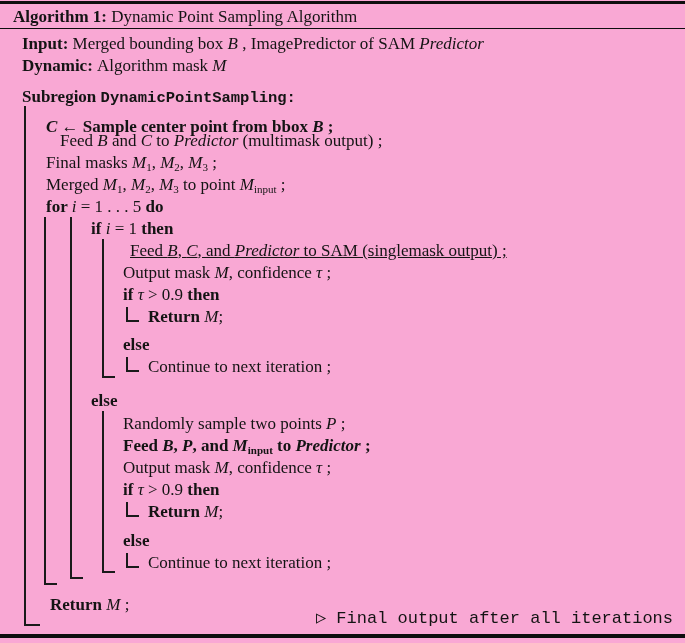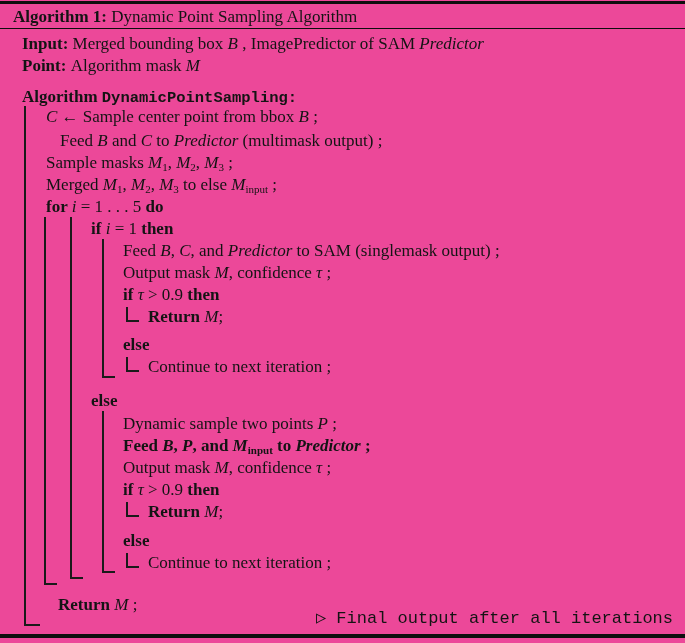--- a/index.html
+++ b/index.html
@@ -1,19 +1,19 @@
 <!DOCTYPE html>
 <html><head>
 <meta charset="utf-8">
 <style>
   html,body{margin:0;padding:0;background:#ffffff;}
   .algo{
     position:relative;
     width:685px;height:643px;
-    background:#ec4899;
+    background:#f9a8d4;
     font-family:"Liberation Serif", serif;
     color:#141414;
     overflow:hidden;
     text-align:center;
   }
   .hrule{position:absolute;background:#0e0e0e;}
   .vrule{position:absolute;width:1.5px;background:#1a1a1a;}
   .foot{position:absolute;height:1.5px;background:#1a1a1a;}
   .caption{
     position:absolute;left:13px;top:6px;
@@ -64,39 +64,39 @@
   <div class="foot" style="left:126px;top:370px;width:13px;"></div>
 
   <div class="vrule" style="left:126px;top:502px;height:14px;"></div>
   <div class="foot" style="left:126px;top:515px;width:13px;"></div>
 
   <div class="vrule" style="left:126px;top:553px;height:14px;"></div>
   <div class="foot" style="left:126px;top:566px;width:13px;"></div>
 
   <div>
       <div class="pline" style="left: 22px; top: 33px;"><span class="kw">Input: </span><span>Merged bounding box </span><span class="mi">B</span><span> , ImagePredictor of SAM </span><span class="mi">Predictor</span></div>
-      <div class="pline" style="left: 22px; top: 55px;"><span class="kw">Point: </span><span>Algorithm mask </span><span class="mi">M</span></div>
-      <div class="pline" style="left: 22px; top: 86px;"><span class="kw">Algorithm </span><span class="tt">DynamicPointSampling:</span></div>
-      <div class="pline" style="left: 46px; top: 106px;"><span class="mi">C</span><span> ← Sample center point from bbox </span><span class="mi">B</span><span> ;</span></div>
+      <div class="pline" style="left: 22px; top: 55px;"><span class="kw">Dynamic: </span><span>Algorithm mask </span><span class="mi">M</span></div>
+      <div class="pline" style="left: 22px; top: 86px;"><span class="kw">Subregion </span><span class="tt">DynamicPointSampling:</span></div>
+      <div class="pline" style="left: 46px; top: 116px; font-weight: bold;"><span class="mi">C</span><span> ← Sample center point from bbox </span><span class="mi">B</span><span> ;</span></div>
       <div class="pline" style="left: 60px; top: 130px;"><span>Feed </span><span class="mi">B</span><span> and </span><span class="mi">C</span><span> to </span><span class="mi">Predictor</span><span> (multimask output) ;</span></div>
-      <div class="pline" style="left: 46px; top: 152px;"><span>Sample masks </span><span class="mi">M</span><span class="sb">1</span><span>, </span><span class="mi">M</span><span class="sb">2</span><span>, </span><span class="mi">M</span><span class="sb">3</span><span> ;</span></div>
-      <div class="pline" style="left: 46px; top: 174px;"><span>Merged </span><span class="mi">M</span><span class="sb">1</span><span>, </span><span class="mi">M</span><span class="sb">2</span><span>, </span><span class="mi">M</span><span class="sb">3</span><span> to else </span><span class="mi">M</span><span class="sb">input</span><span> ;</span></div>
+      <div class="pline" style="left: 46px; top: 152px;"><span>Final masks </span><span class="mi">M</span><span class="sb">1</span><span>, </span><span class="mi">M</span><span class="sb">2</span><span>, </span><span class="mi">M</span><span class="sb">3</span><span> ;</span></div>
+      <div class="pline" style="left: 46px; top: 174px;"><span>Merged </span><span class="mi">M</span><span class="sb">1</span><span>, </span><span class="mi">M</span><span class="sb">2</span><span>, </span><span class="mi">M</span><span class="sb">3</span><span> to point </span><span class="mi">M</span><span class="sb">input</span><span> ;</span></div>
       <div class="pline" style="left: 46px; top: 196px;"><span class="kw">for </span><span class="mi">i</span><span> = 1 . . . 5 </span><span class="kw">do</span></div>
       <div class="pline" style="left: 91px; top: 218px;"><span class="kw">if </span><span class="mi">i</span><span> = 1 </span><span class="kw">then</span></div>
-      <div class="pline" style="left: 123px; top: 240px;"><span>Feed </span><span class="mi">B</span><span>, </span><span class="mi">C</span><span>, and </span><span class="mi">Predictor</span><span> to SAM (singlemask output) ;</span></div>
+      <div class="pline" style="left: 130px; top: 240px; text-decoration: underline;"><span>Feed </span><span class="mi">B</span><span>, </span><span class="mi">C</span><span>, and </span><span class="mi">Predictor</span><span> to SAM (singlemask output) ;</span></div>
       <div class="pline" style="left: 123px; top: 262px;"><span>Output mask </span><span class="mi">M</span><span>, confidence </span><span class="mi">τ</span><span> ;</span></div>
       <div class="pline" style="left: 123px; top: 284px;"><span class="kw">if </span><span class="mi">τ</span><span> &gt; 0.9 </span><span class="kw">then</span></div>
       <div class="pline" style="left: 148px; top: 306px;"><span class="kw">Return </span><span class="mi">M</span><span>;</span></div>
       <div class="pline" style="left: 123px; top: 334px;"><span class="kw">else</span></div>
       <div class="pline" style="left: 148px; top: 356px;"><span>Continue to next iteration ;</span></div>
       <div class="pline" style="left: 91px; top: 390px;"><span class="kw">else</span></div>
-      <div class="pline" style="left: 123px; top: 413px;"><span>Dynamic sample two points </span><span class="mi">P</span><span> ;</span></div>
+      <div class="pline" style="left: 123px; top: 413px;"><span>Randomly sample two points </span><span class="mi">P</span><span> ;</span></div>
       <div class="pline" style="left: 123px; top: 435px; font-weight: bold;"><span>Feed </span><span class="mi">B</span><span>, </span><span class="mi">P</span><span>, and </span><span class="mi">M</span><span class="sb">input</span><span> to </span><span class="mi">Predictor</span><span> ;</span></div>
       <div class="pline" style="left: 123px; top: 457px;"><span>Output mask </span><span class="mi">M</span><span>, confidence </span><span class="mi">τ</span><span> ;</span></div>
       <div class="pline" style="left: 123px; top: 479px;"><span class="kw">if </span><span class="mi">τ</span><span> &gt; 0.9 </span><span class="kw">then</span></div>
       <div class="pline" style="left: 148px; top: 501px;"><span class="kw">Return </span><span class="mi">M</span><span>;</span></div>
       <div class="pline" style="left: 123px; top: 530px;"><span class="kw">else</span></div>
       <div class="pline" style="left: 148px; top: 552px;"><span>Continue to next iteration ;</span></div>
-      <div class="pline" style="left: 58px; top: 594px;"><span class="kw">Return </span><span class="mi">M</span><span> ;</span></div>
+      <div class="pline" style="left: 50px; top: 594px;"><span class="kw">Return </span><span class="mi">M</span><span> ;</span></div>
       <div class="pline" style="right: 12px; top: 608px; font-family: Liberation Mono, monospace;"><span>▷ Final output after all iterations</span></div>
     </div>
 
 </div>
 
 </body></html>

